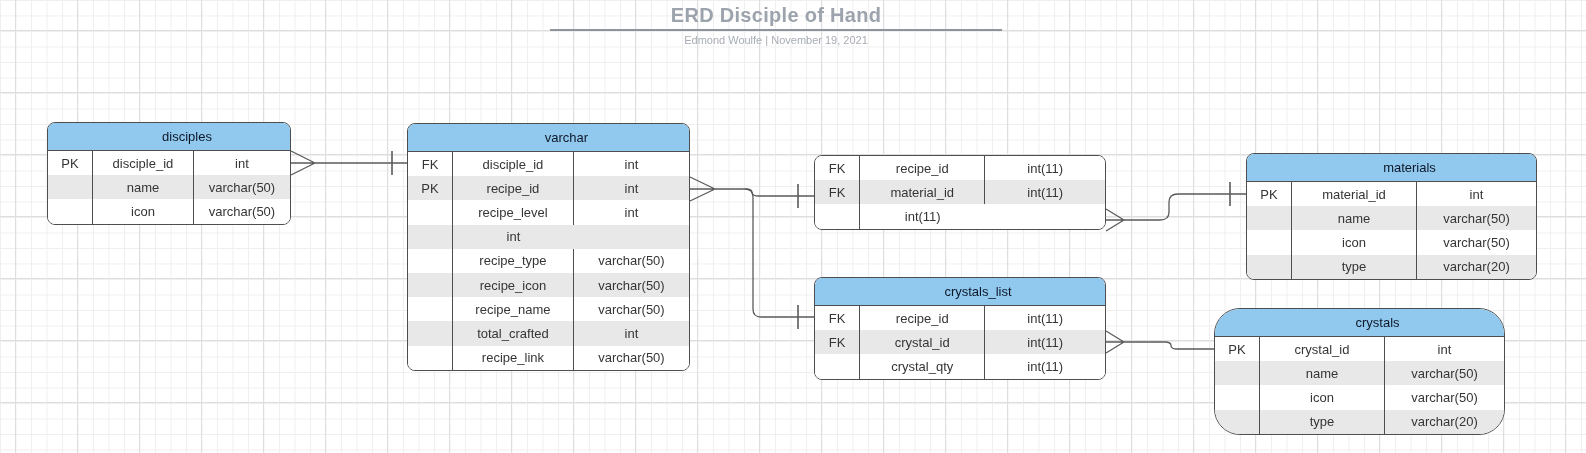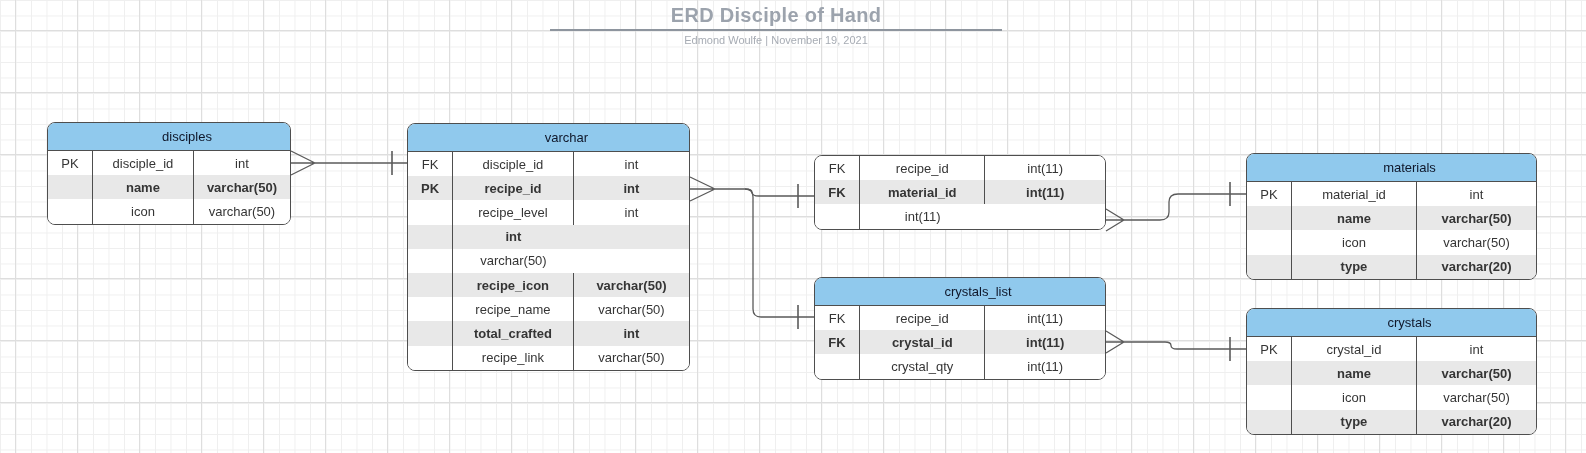--- a/index.html
+++ b/index.html
@@ -45,21 +45,21 @@
   }
   .entity-header {
     height:28px;
     display:flex; align-items:center; justify-content:center;
     background:var(--c-header,#90c9ed);
     border-bottom:1px solid var(--c-border,#4e4e4e);
     color:#0f172a;
     padding-left:36px;
   }
   .entity-row { display:grid; grid-template-columns:45px 1.05fr 1fr; height:24.2px; background:#ffffff; }
-  .entity-row.alt { background:var(--c-alt,#e8e8e8);font-weight:bold; }
+  .entity-row.alt { background:var(--c-alt,#e8e8e8); }
   .cell {
     display:flex; align-items:center; justify-content:center;
     white-space:nowrap; overflow:hidden;
     border-right:1px solid var(--c-border,#4e4e4e);
   }
   .cell.type { border-right:none; }
 </style>
 </head>
 <body>
 
@@ -138,20 +138,21 @@
           <div class="cell key"></div>
           <div class="cell name">recipe_level</div>
           <div class="cell type">int</div>
         </div>
         <div class="entity-row alt">
           <div class="cell key"></div>
           <div class="cell type">int</div>
         </div>
         <div class="entity-row">
           <div class="cell key"></div>
+          <div class="cell name">recipe_type</div>
           <div class="cell type">varchar(50)</div>
         </div>
         <div class="entity-row alt">
           <div class="cell key"></div>
           <div class="cell name">recipe_icon</div>
           <div class="cell type">varchar(50)</div>
         </div>
         <div class="entity-row">
           <div class="cell key"></div>
           <div class="cell name">recipe_name</div>
@@ -218,21 +219,21 @@
           <div class="cell key">FK</div>
           <div class="cell name">crystal_id</div>
           <div class="cell type">int(11)</div>
         </div>
         <div class="entity-row">
           <div class="cell key"></div>
           <div class="cell name">crystal_qty</div>
           <div class="cell type">int(11)</div>
         </div>
       </div>
-      <div class="entity" style="left: 1246px; top: 308px; width: 291px;">
+      <div class="entity" style="left: 1214px; top: 308px; width: 291px; border-radius: 26px;">
         <div class="entity-header">crystals</div>
         <div class="entity-row">
           <div class="cell key">PK</div>
           <div class="cell name">crystal_id</div>
           <div class="cell type">int</div>
         </div>
         <div class="entity-row alt">
           <div class="cell key"></div>
           <div class="cell name">name</div>
           <div class="cell type">varchar(50)</div>

